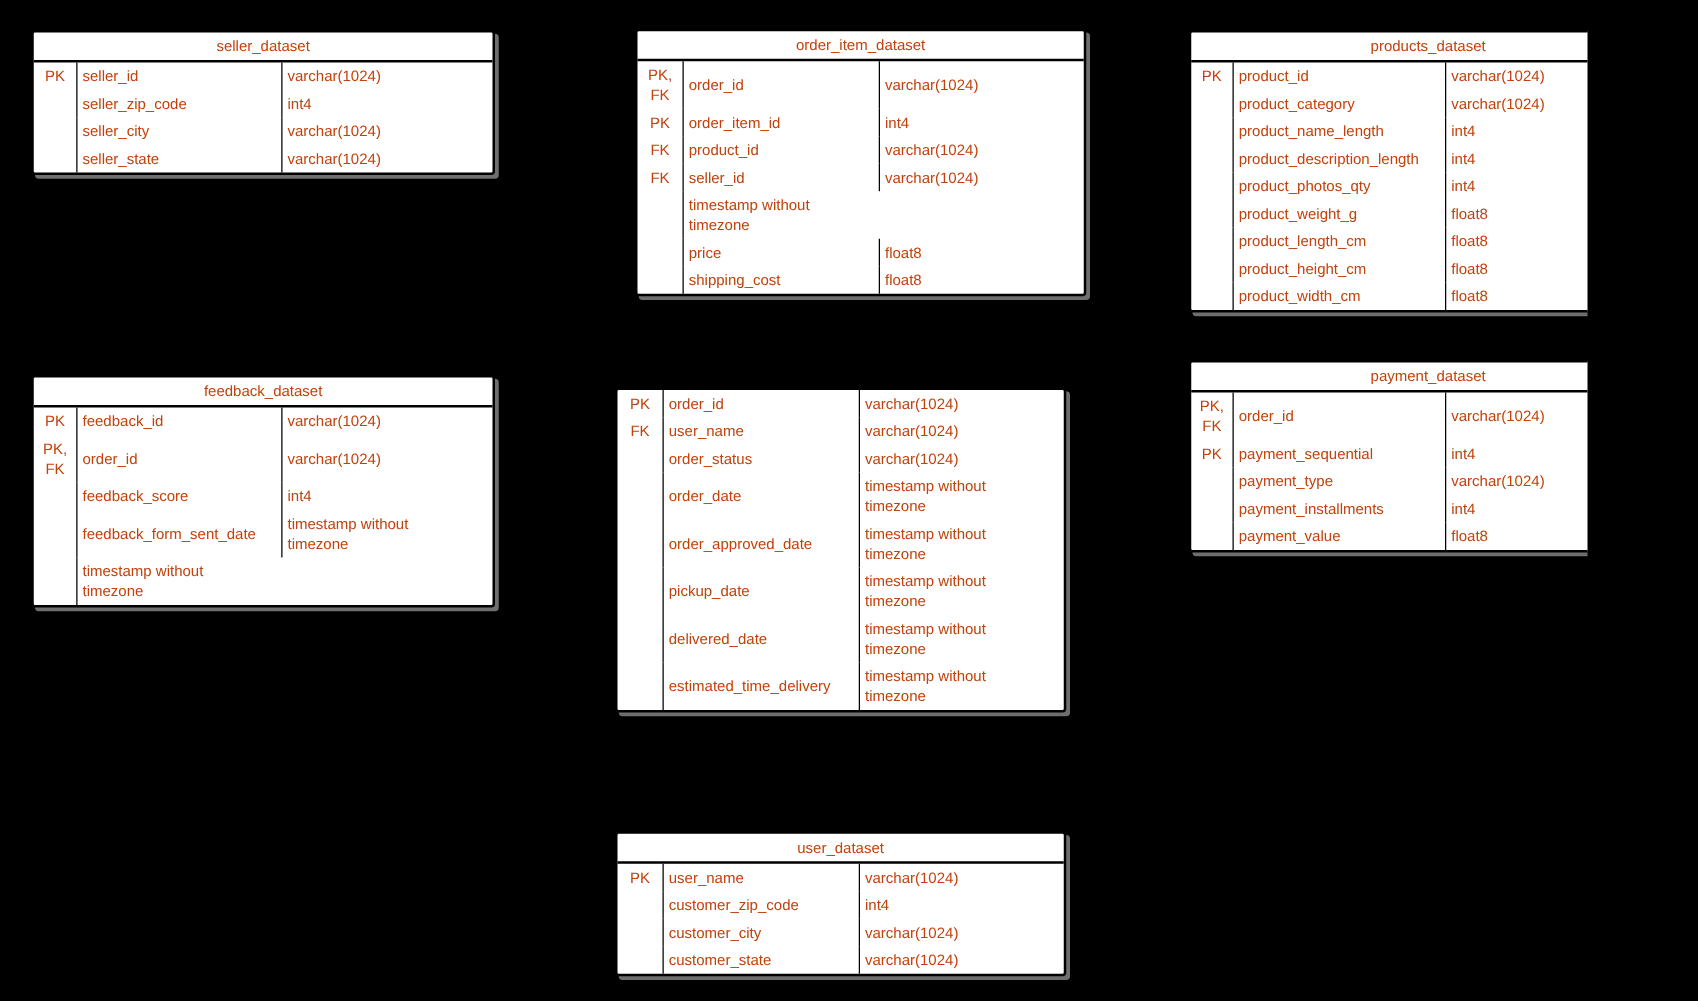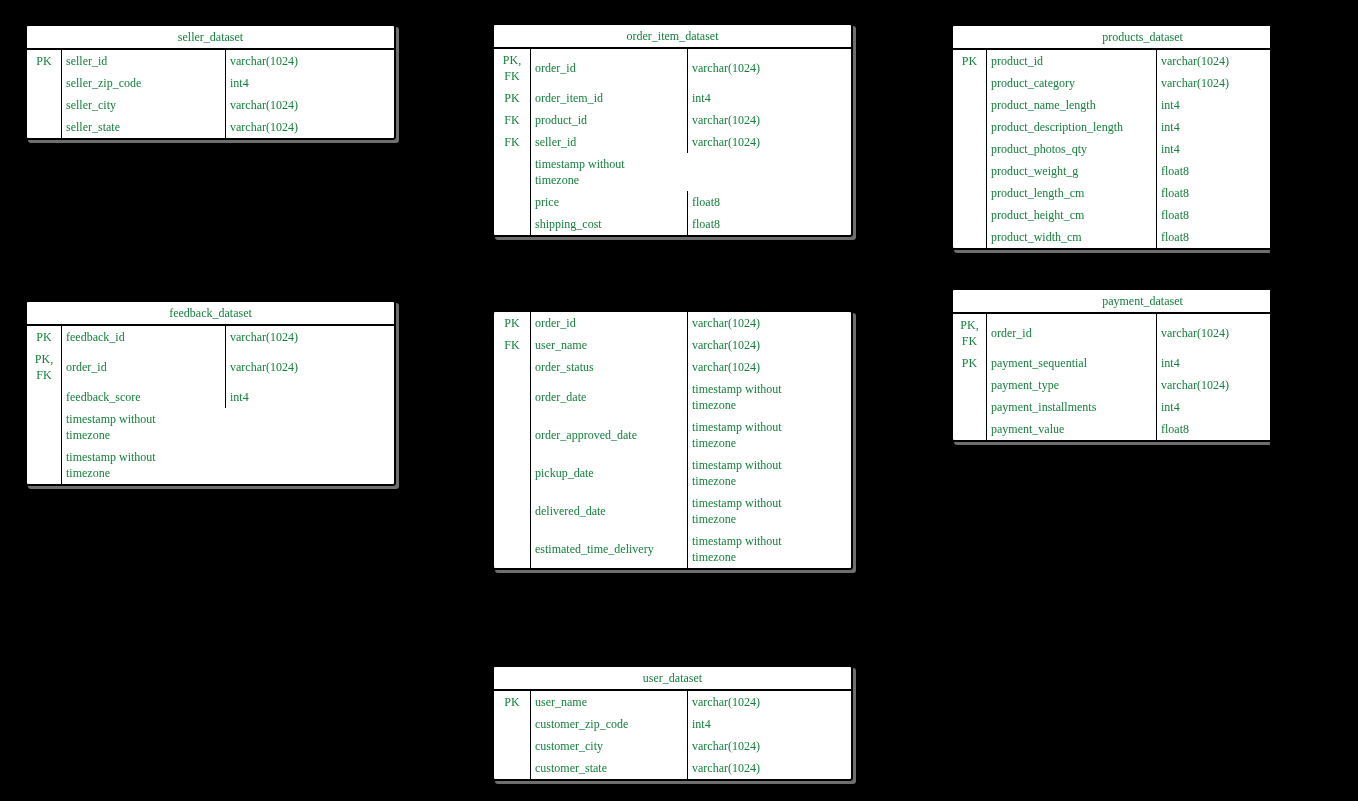--- a/index.html
+++ b/index.html
@@ -2,23 +2,23 @@
 <html><head>
 <meta charset="utf-8">
 <style>
   html, body { margin: 0; padding: 0; background: #000; }
   .canvas {
     position: relative;
     width: 1270px;
     height: 801px;
     background: #000000;
     overflow: hidden;
-    font-family: Liberation Serif, serif;
+    font-family: Liberation Sans, sans-serif;
     font-size: 12px;
-    color: #15803d;
+    color: #c2410c;
   }
   .etable {
     position: absolute;
     box-sizing: border-box;
     background: #ffffff;
     border: 2px solid #000000;
     border-radius: 3px;
     box-shadow: 3px 3px 0 #6e6e6e;
   }
   .etable .title {
@@ -50,21 +50,21 @@
   .cell.name { flex: 1 1 auto; border-right: 1px solid #000000; }
   .cell.type { flex: none; }
 
   
   .gA .cell.key { width: 35px; }  .gA .cell.type { width: 168px; }
   .gB .cell.key { width: 37px; }  .gB .cell.type { width: 163px; }
   .gC .cell.key { width: 34px; }  .gC .cell.type { width: 175px; }
 
   
   .t-seller   { left: 25px;  top: 24px;  width: 371px; }
-  .t-orditem  { left: 492px; top: 23px;  width: 361px; }
+  .t-orditem  { left: 508px; top: 23px;  width: 361px; }
   .t-products { left: 951px; top: 24px;  width: 383px; }
   .t-feedback { left: 25px;  top: 300px; width: 371px; }
   .t-order    { left: 492px; top: 310px; width: 361px; }
   .t-payment  { left: 951px; top: 288px; width: 383px; }
   .t-user     { left: 492px; top: 665px; width: 361px; }
 </style>
 </head>
 <body>
 
 <div class="canvas">
@@ -202,20 +202,21 @@
           <div class="cell name">order_id</div>
           <div class="cell type">varchar(1024)</div>
         </div>
         <div class="trow">
           <div class="cell key"></div>
           <div class="cell name">feedback_score</div>
           <div class="cell type">int4</div>
         </div>
         <div class="trow">
           <div class="cell key"></div>
+          <div class="cell name">feedback_form_sent_date</div>
           <div class="cell type">timestamp without
 timezone</div>
         </div>
         <div class="trow">
           <div class="cell key"></div>
           <div class="cell type">timestamp without
 timezone</div>
         </div>
       </div>
   </div>

